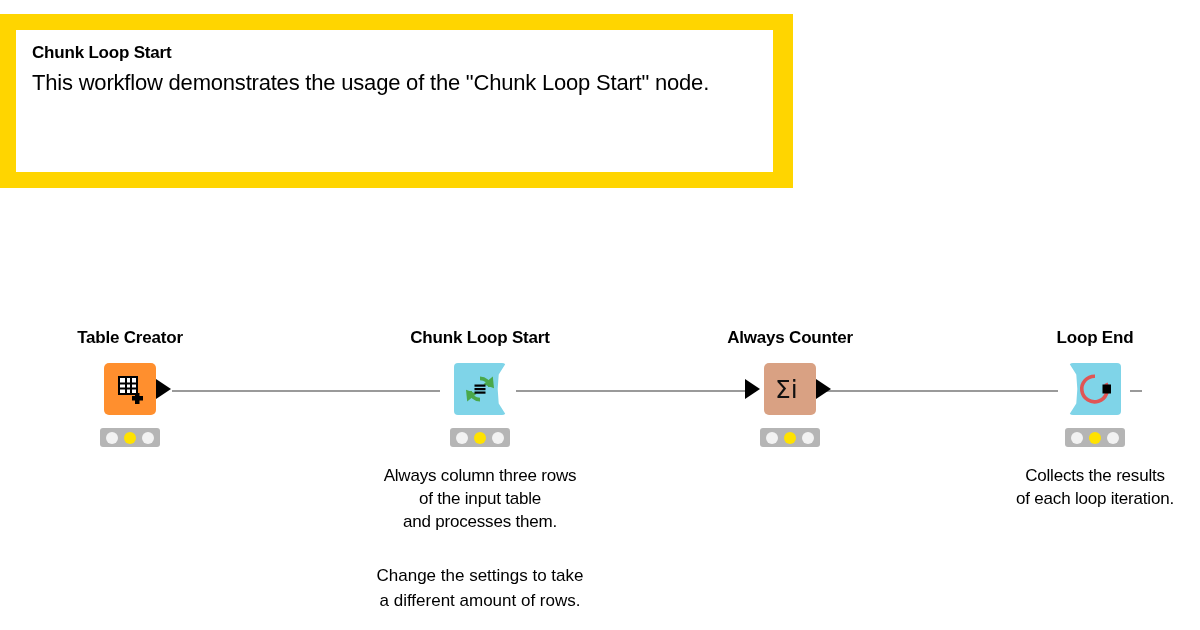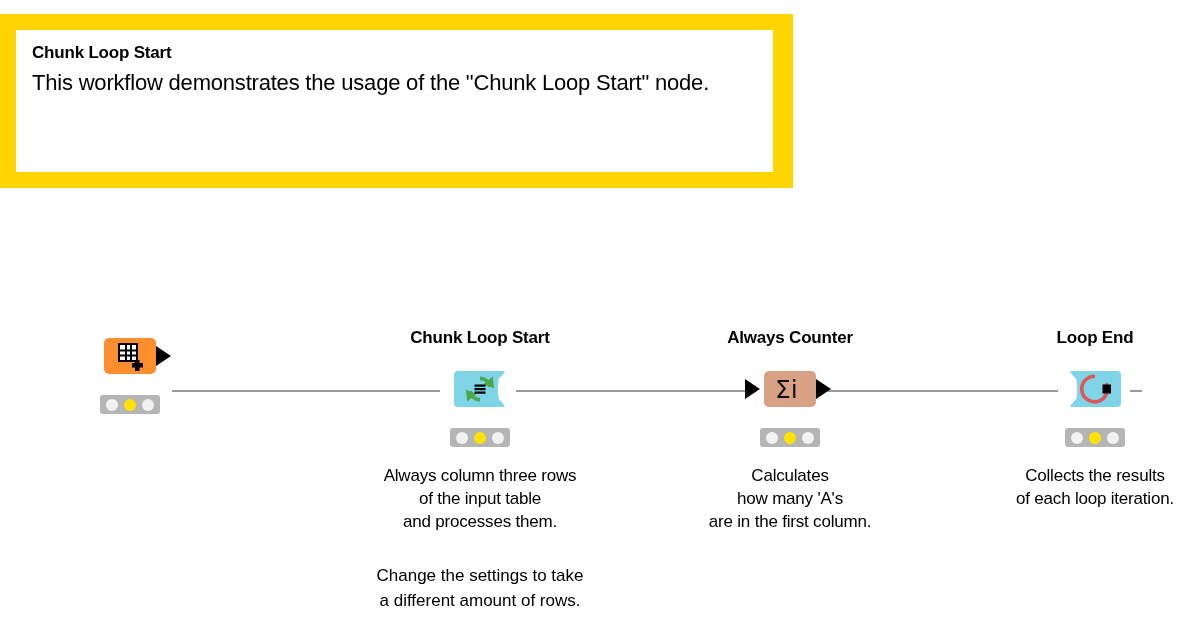--- a/index.html
+++ b/index.html
@@ -86,21 +86,21 @@
     position: relative;
     height: 56px;
     display: flex;
     align-items: center;
     justify-content: center;
   }
 
   .node-shape {
     position: relative;
     width: 52px;
-    height: 36px;
+    height: 52px;
     display: flex;
     align-items: center;
     justify-content: center;
   }
 
   .shape-orange {
     background: #ff8f2e;
     border-radius: 5px;
   }
   .shape-tan {
@@ -201,20 +201,21 @@
 </div>
 
 <div class="workflow">
 
   <div class="connector conn1"></div>
   <div class="connector conn2"></div>
   <div class="connector conn3"></div>
   <div class="connector conn4"></div>
 
   <div class="node-group g1">
+    <div class="node-title">Table Creator</div>
     <div class="node-row">
       <div class="node-shape shape-orange">
         <span>
           <svg class="icon-svg" width="32" height="32" viewBox="0 0 32 32">
             <rect x="4" y="3" width="20" height="19" fill="#000000"></rect>
             <rect x="6" y="5" width="16" height="15" fill="#ffffff"></rect>
             <g fill="#000000">
               <rect x="6" y="9.5" width="16" height="2"></rect>
               <rect x="6" y="14.5" width="16" height="2"></rect>
               <rect x="11" y="5" width="2" height="15"></rect>
@@ -280,23 +281,20 @@
         </span>
         <div class="port port-in"></div>
         <div class="port port-out"></div>
       </div>
     </div>
     <div class="status-bar">
       <span class="status-led"></span>
       <span class="status-led on"></span>
       <span class="status-led"></span>
     </div>
-    <div class="node-caption">Calculates
-how many 'A's
-are in the first column.</div>
   </div>
 
   <div class="node-group g4">
     <div class="node-title">Loop End</div>
     <div class="node-row">
       <div class="node-shape shape-blue-end">
         <span>
           <svg class="icon-svg" width="32" height="32" viewBox="0 0 32 32">
             <path d="M16 3.2 A12.8 12.8 0 1 0 27 10.2" fill="none" stroke="#e05555" stroke-width="3.6"></path>
             <rect x="23.5" y="11.5" width="9" height="9" fill="#000000"></rect>

